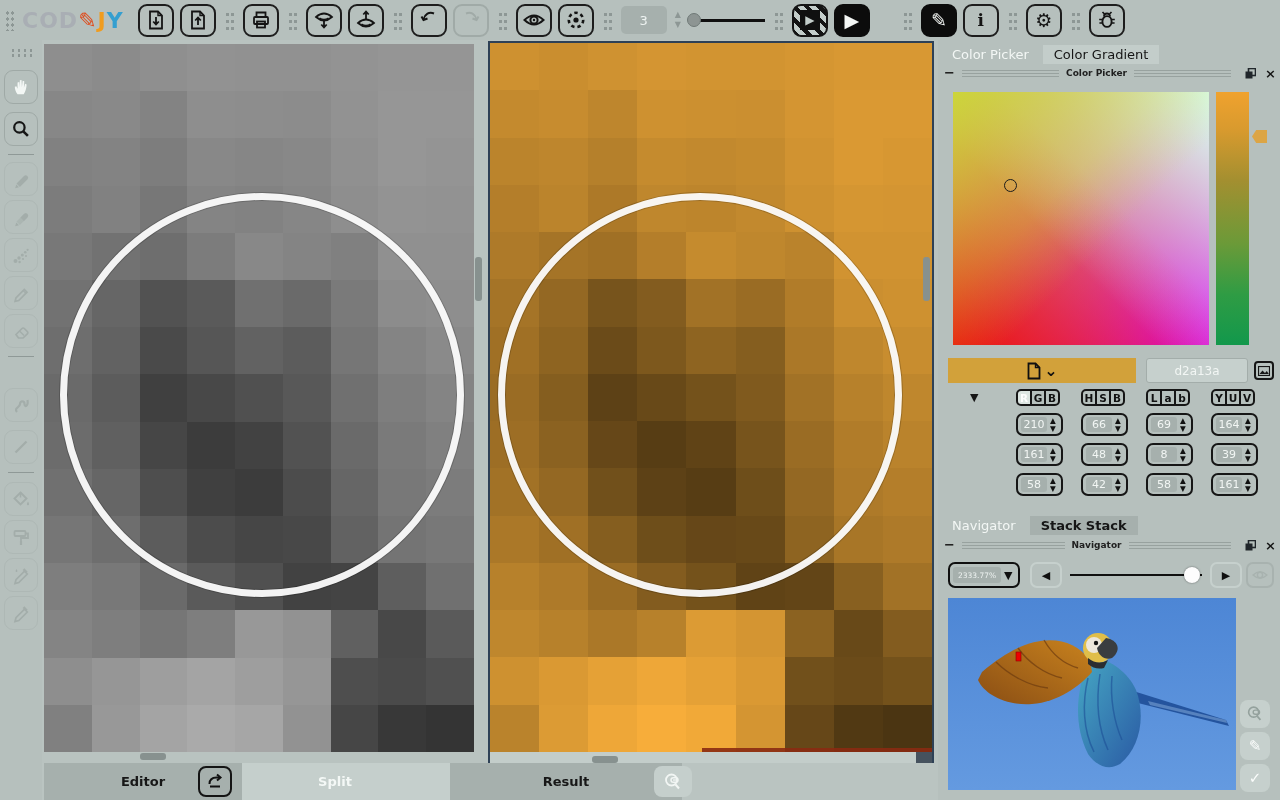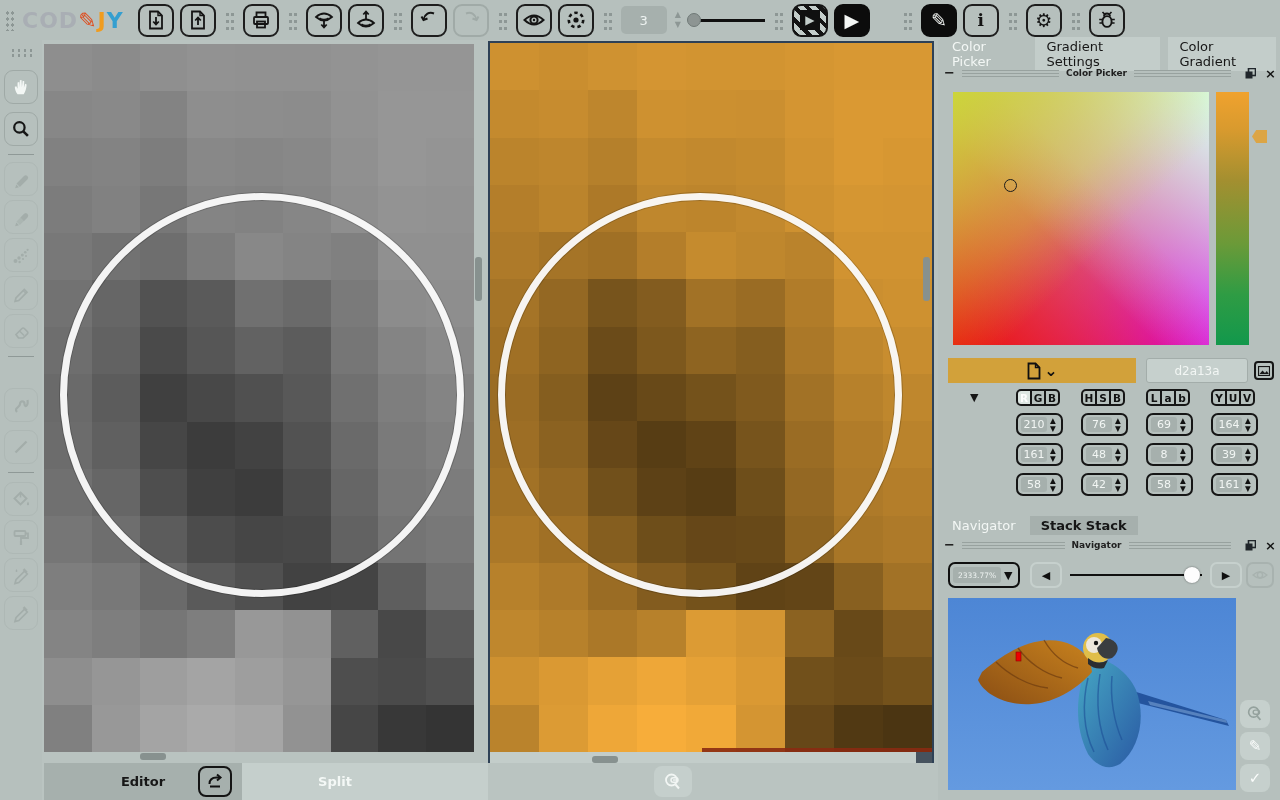--- a/index.html
+++ b/index.html
@@ -713,37 +713,39 @@
   </div>
   <div id="split-rotate">
     <span>
       <svg width="20" height="20" viewBox="0 0 20 20">
           <path d="M4.5 12c0-4.5 3-6.5 7-6.5h3" fill="none" stroke="currentColor" stroke-width="2"></path>
           <path d="M12 2.5l3.5 3-3.5 3" fill="none" stroke="currentColor" stroke-width="2"></path>
           <path d="M5 14.5h10" stroke="currentColor" stroke-width="2"></path>
         </svg>
     </span>
   </div>
+  <div class="chip" id="chip-result">
+    <span>Result</span>
+  </div>
   <div id="result-link">
     <span>
       <svg width="22" height="22" viewBox="0 0 22 22">
           <circle cx="9.5" cy="9" r="5.5" fill="none" stroke="currentColor" stroke-width="1.8"></circle>
           <path d="M13.5 13.5l3.5 4" stroke="currentColor" stroke-width="2"></path>
           <rect x="9" y="6.7" width="7" height="4.6" rx="2.3" fill="none" stroke="currentColor" stroke-width="1.5"></rect>
           <path d="M11 9h3" stroke="currentColor" stroke-width="1.3"></path>
         </svg>
     </span>
   </div>
 </div>
 
 <div id="sidebar">
 
   <div class="tabrow" style="top:3px">
     <span class="tab-active">Color Picker</span>
-    <span class="tab-chip">Gradient Settings</span>
     <span class="tab-chip">Color Gradient</span>
   </div>
   <div class="phead" style="top:26px">
     <span class="minus">−</span>
     <span class="hlines"></span>
     <span class="ptitle">Color Picker</span>
     <span class="hlines"></span>
     <span class="wins">
       <span>
         <svg width="11" height="11" viewBox="0 0 11 11">
@@ -805,21 +807,21 @@
   </div>
 
   <div class="spin" style="left:78px;top:373px">
       <span class="pv">210</span>
       <span class="ar">
         <span>▲</span>
         <span>▼</span>
       </span>
     </div>
   <div class="spin" style="left:143px;top:373px">
-      <span class="pv">76</span>
+      <span class="pv">66</span>
       <span class="ar">
         <span>▲</span>
         <span>▼</span>
       </span>
     </div>
   <div class="spin" style="left:208px;top:373px">
       <span class="pv">69</span>
       <span class="ar">
         <span>▲</span>
         <span>▼</span>

